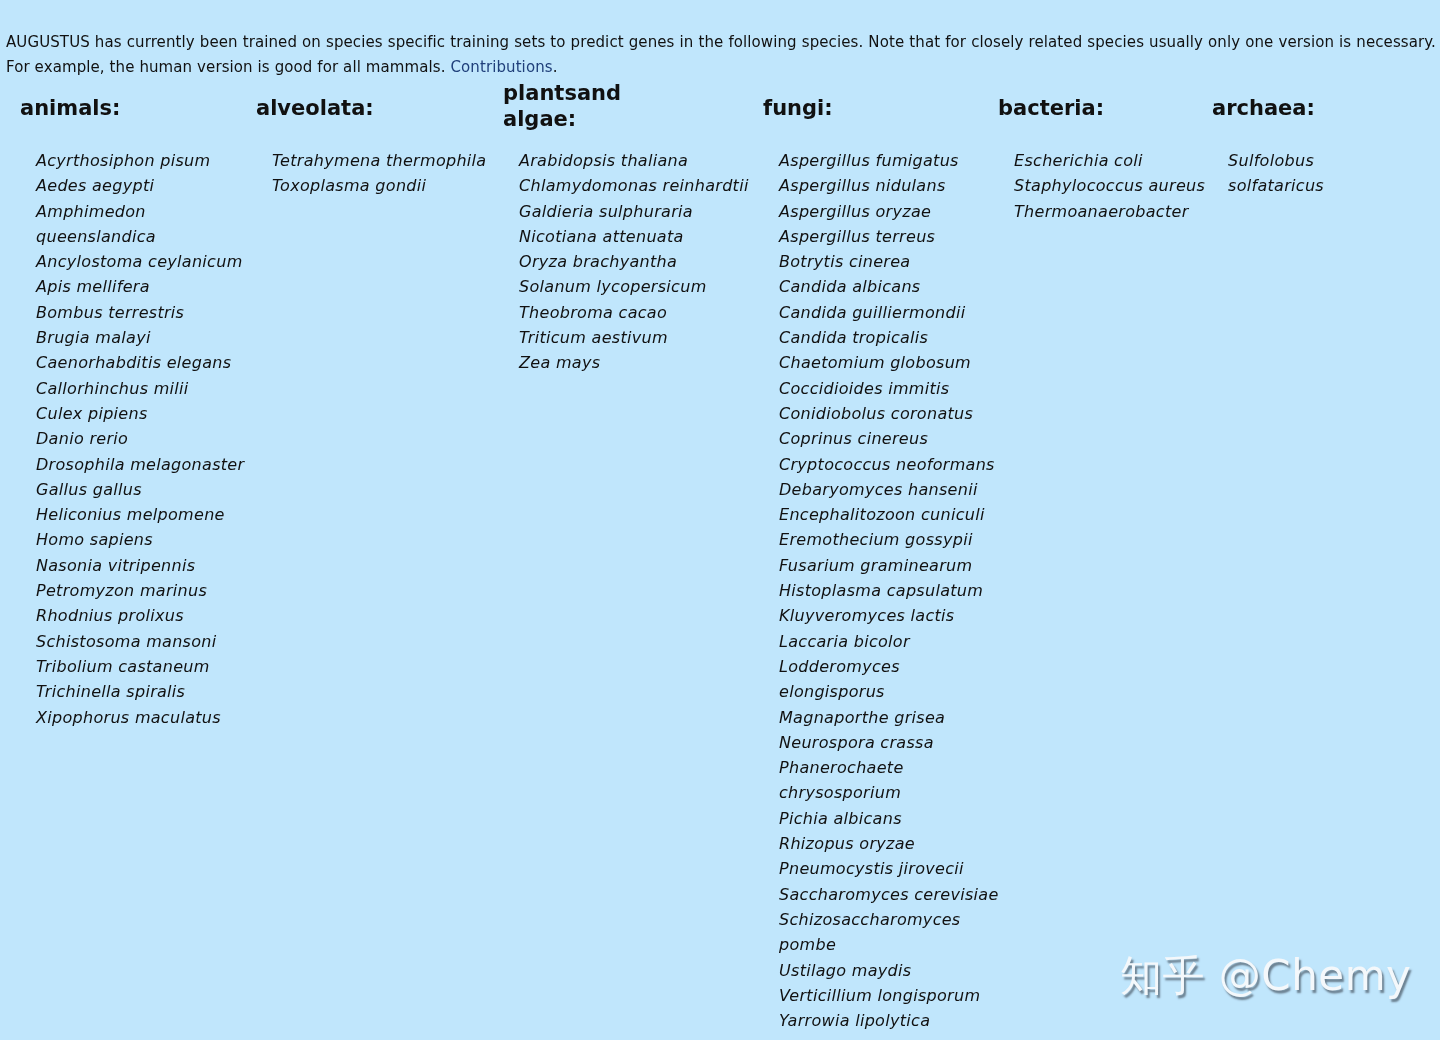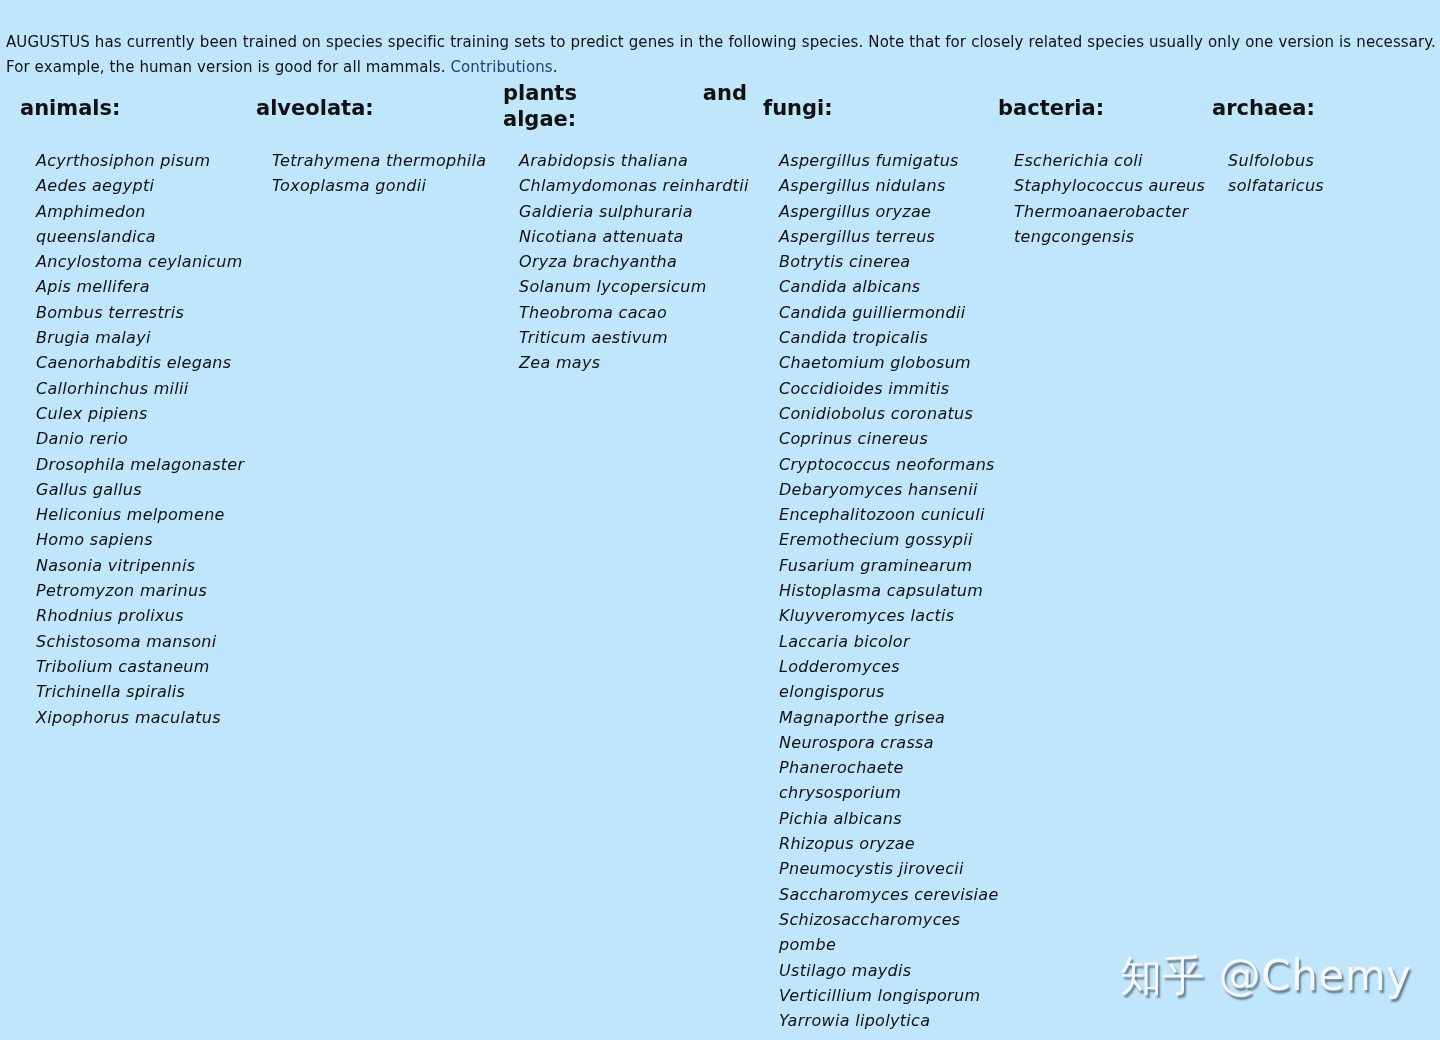--- a/index.html
+++ b/index.html
@@ -44,21 +44,20 @@
       color: #111;
     }
     .col-head.two-line {
       display: block;
       text-align: justify;
       text-align-last: auto;
       height: 56px;
     }
     .col-head.two-line .l1 {
       display: flex;
-      justify-content: space-between;
     }
     .species {
       list-style: none;
       margin: 16px;
       padding: 0;
       margin-top: 12px;
     }
     .species li {
       font-style: italic;
       font-size: 16px;
@@ -184,21 +183,20 @@
     <li>Yarrowia lipolytica</li>
   </ul>
 </div>
 
 <div class="col" style="left:998px; width:240px;">
   <div class="col-head">bacteria:</div>
   <ul class="species">
     <li>Escherichia coli</li>
     <li>Staphylococcus aureus</li>
     <li>Thermoanaerobacter</li>
-    <li>tengcongensis</li>
   </ul>
 </div>
 
 <div class="col" style="left:1212px; width:170px;">
   <div class="col-head">archaea:</div>
   <ul class="species">
     <li>Sulfolobus</li>
     <li>solfataricus</li>
   </ul>
 </div>

